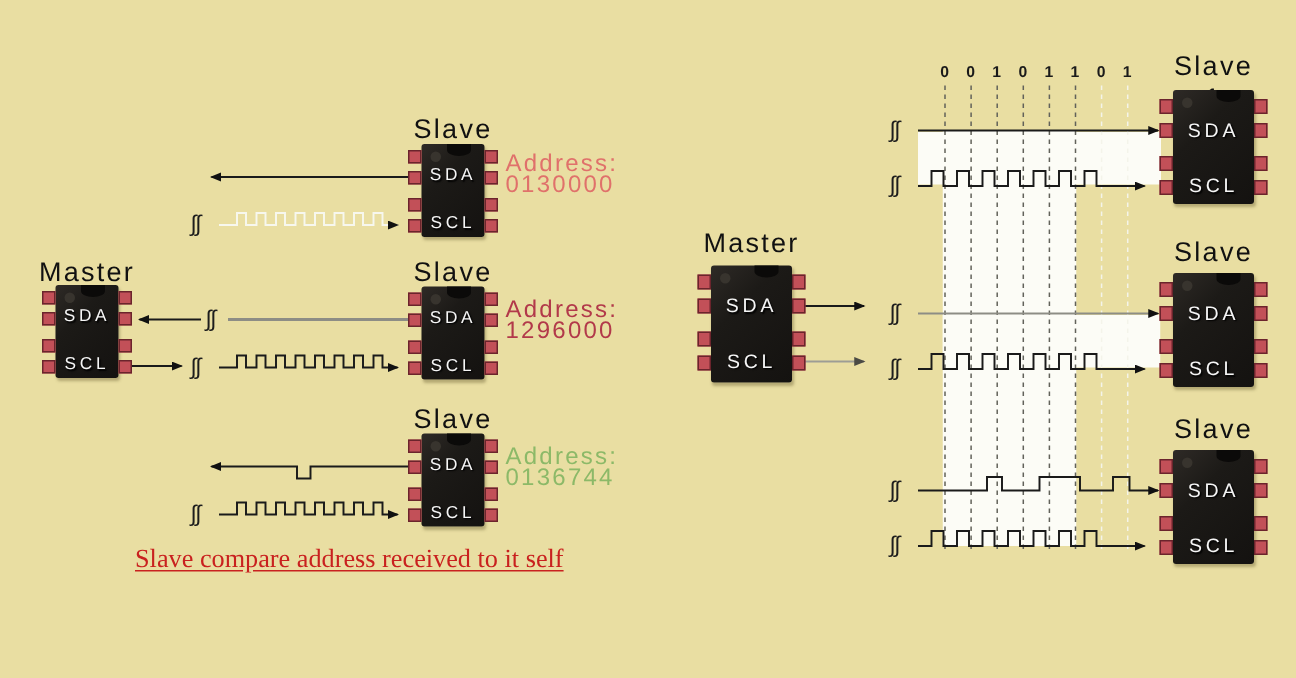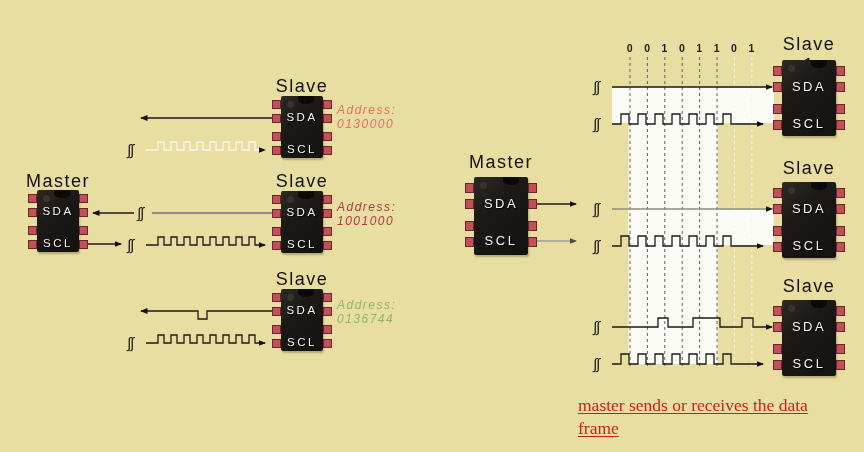--- a/index.html
+++ b/index.html
@@ -30,22 +30,22 @@
   .chip-small .pin-label{font-size:11.5px;}
   .chip-large .pin-label{font-size:13px;}
   .chip-small .pl-sda{top:15px;} .chip-small .pl-scl{top:47px;}
   .chip-large .pl-sda{top:19px;} .chip-large .pl-scl{top:56px;}
 
   
   .chip-name{position:absolute;width:70px;text-align:center;font-size:18px;color:#111;
         letter-spacing:1.5px;z-index:3;}
 
   
-  .addr{position:absolute;left:337px;font-size:12px;letter-spacing:1.5px;line-height:14px;
-        z-index:3;white-space:nowrap;font-style:italic;}
+  .addr{position:absolute;left:337px;font-size:16px;letter-spacing:1.5px;line-height:14px;
+        z-index:3;white-space:nowrap;}
   .addr span{display:block;}
   .addr-1{color:#e0716b;} .addr-2{color:#b2394a;} .addr-3{color:#8cb968;}
 
   
   .caption{position:absolute;font-family:"Liberation Serif",serif;font-size:17.5px;line-height:1.3;
         color:#c9211f;text-decoration:underline;text-underline-offset:2px;z-index:3;}
   #caption-left{left:90px;top:361px;width:296px;}
   #caption-right{left:578px;top:394px;width:268px;}
 
   
@@ -165,41 +165,42 @@
     <span class="pin l p4"></span>
     <span class="pin r p1"></span>
     <span class="pin r p2"></span>
     <span class="pin r p3"></span>
     <span class="pin r p4"></span>
     <span class="pin-label pl-sda">SDA</span>
     <span class="pin-label pl-scl">SCL</span>
   </div>
   <div class="addr addr-2" style="top:200px;">
     <span>Address:</span>
-    <span>1001000</span>
+    <span>1296000</span>
   </div>
 
   <div class="chip-name" style="left:267px;top:269px;">Slave 3</div>
   <div class="chip chip-small" style="left:281px;top:289px;width:42px;height:62px;">
     <span class="pin l p1"></span>
     <span class="pin l p2"></span>
     <span class="pin l p3"></span>
     <span class="pin l p4"></span>
     <span class="pin r p1"></span>
     <span class="pin r p2"></span>
     <span class="pin r p3"></span>
     <span class="pin r p4"></span>
     <span class="pin-label pl-sda">SDA</span>
     <span class="pin-label pl-scl">SCL</span>
   </div>
   <div class="addr addr-3" style="top:298px;">
     <span>Address:</span>
     <span>0136744</span>
   </div>
 
+  <div class="caption" id="caption-left">Slave compare address received to it self</div>
 
   <span class="brk" style="left:127px;top:142px;">∫∫</span>
   <span class="brk" style="left:137px;top:205px;">∫∫</span>
   <span class="brk" style="left:127px;top:237px;">∫∫</span>
   <span class="brk" style="left:127px;top:335px;">∫∫</span>
 
   <div id="bit-row">
     <span>0</span>
     <span>0</span>
     <span>1</span>
@@ -259,21 +260,20 @@
     <span class="pin l p3"></span>
     <span class="pin l p4"></span>
     <span class="pin r p1"></span>
     <span class="pin r p2"></span>
     <span class="pin r p3"></span>
     <span class="pin r p4"></span>
     <span class="pin-label pl-sda">SDA</span>
     <span class="pin-label pl-scl">SCL</span>
   </div>
 
-  <div class="caption" id="caption-right">master sends or receives the data frame</div>
 
   <span class="brk" style="left:593px;top:79px;">∫∫</span>
   <span class="brk" style="left:593px;top:116px;">∫∫</span>
   <span class="brk" style="left:593px;top:201px;">∫∫</span>
   <span class="brk" style="left:593px;top:238px;">∫∫</span>
   <span class="brk" style="left:593px;top:319px;">∫∫</span>
   <span class="brk" style="left:593px;top:356px;">∫∫</span>
 
 </div>
 

